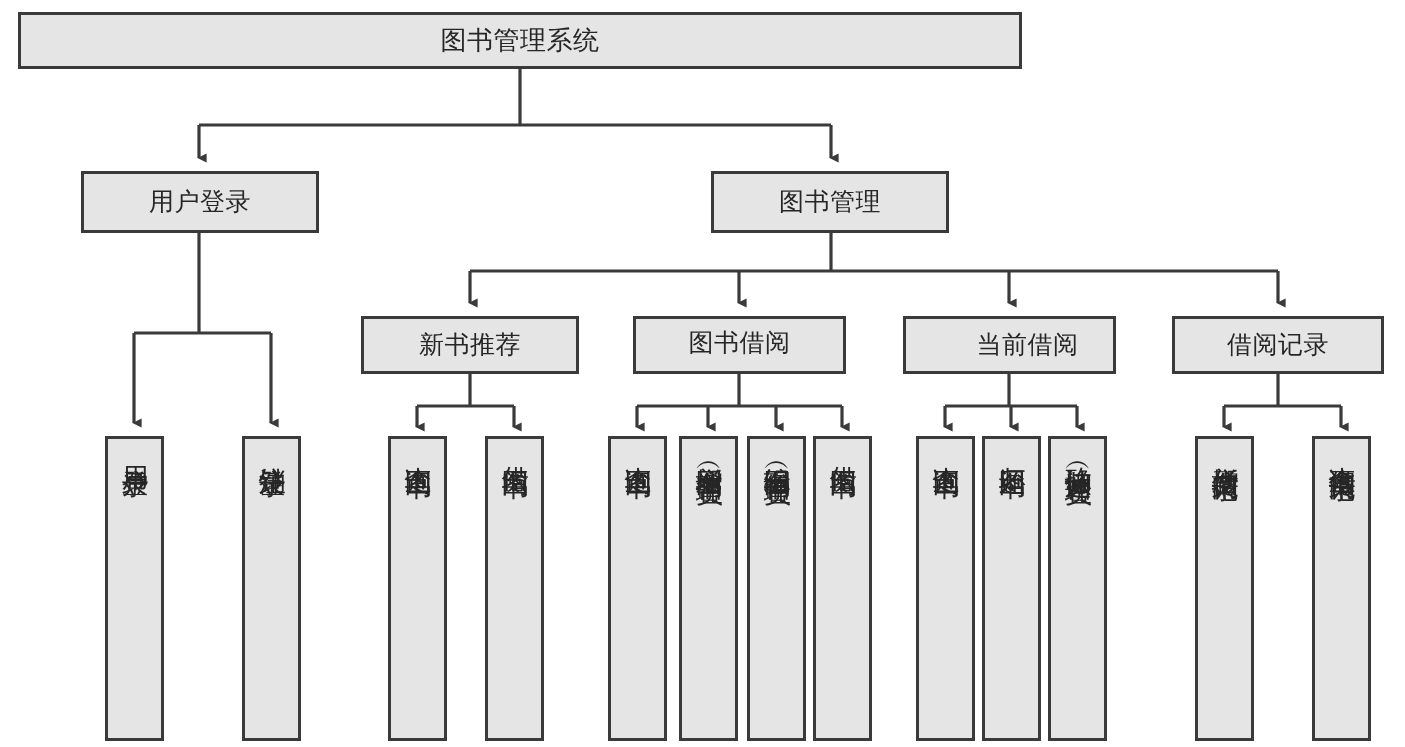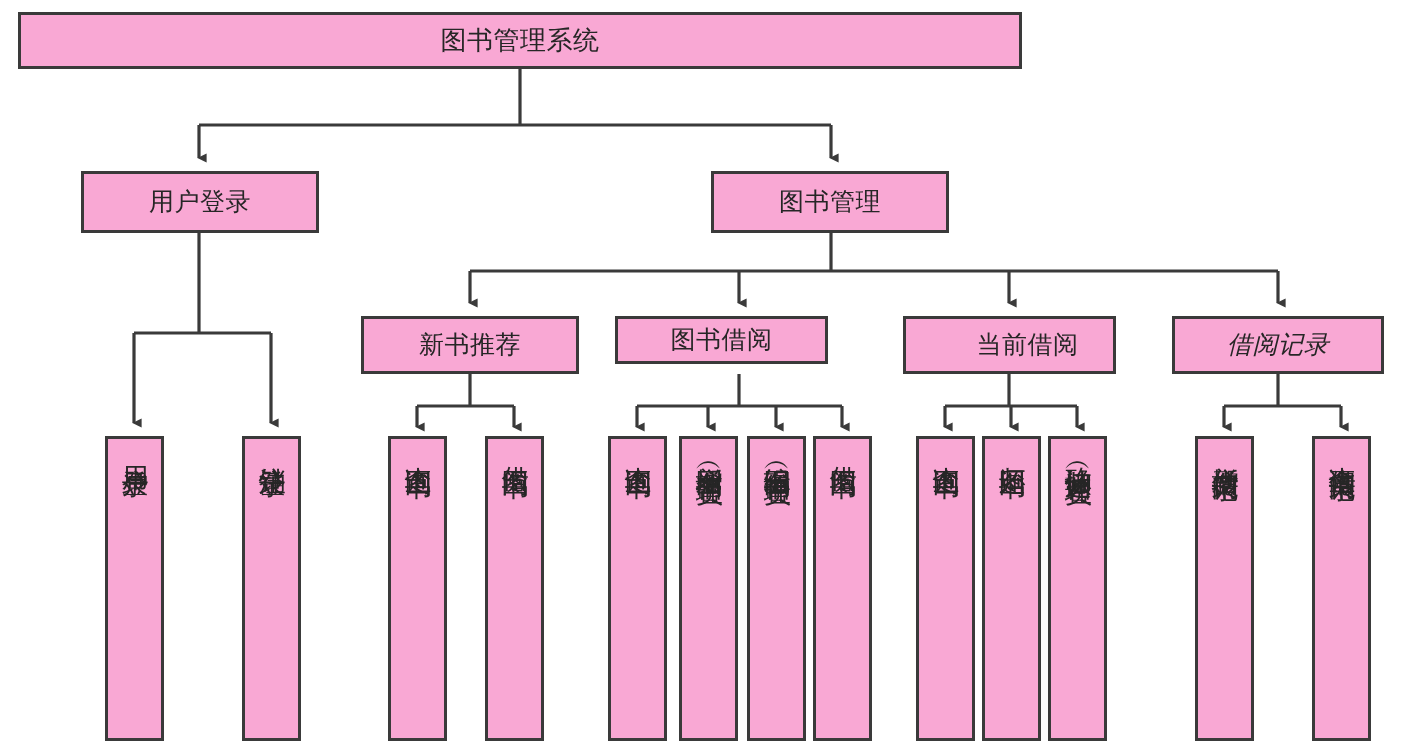--- a/index.html
+++ b/index.html
@@ -22,21 +22,21 @@
     position: absolute;
     left: 0;
     top: 0;
     width: 1405px;
     height: 747px;
     pointer-events: none;
   }
   .node {
     position: absolute;
     box-sizing: border-box;
-    background: #f9a8d4;
+    background: #e5e5e5;
     border: 3px solid #3a3a3a;
     display: flex;
     align-items: center;
     justify-content: center;
     color: #262626;
     z-index: 2;
   }
   .node-label {
     display: block;
     text-align: center;
@@ -139,27 +139,27 @@
   <div class="node horizontal" style="left: 81px; top: 171px; width: 238px; height: 62px;">
     <span class="node-label">用户登录</span>
   </div>
   <div class="node horizontal" style="left: 711px; top: 171px; width: 238px; height: 62px;">
     <span class="node-label">图书管理</span>
   </div>
 
   <div class="node horizontal" style="left: 361px; top: 316px; width: 218px; height: 58px;">
     <span class="node-label">新书推荐</span>
   </div>
-  <div class="node horizontal" style="left: 615px; top: 316px; width: 213px; height: 48px;">
+  <div class="node horizontal" style="left: 633px; top: 316px; width: 213px; height: 58px; font-family: Liberation Mono, monospace;">
     <span class="node-label">图书借阅</span>
   </div>
   <div class="node horizontal" style="left: 903px; top: 316px; width: 213px; height: 58px; padding-left: 36px;">
     <span class="node-label">当前借阅</span>
   </div>
-  <div class="node horizontal" style="left: 1172px; top: 316px; width: 212px; height: 58px; font-style: italic;">
+  <div class="node horizontal" style="left: 1172px; top: 316px; width: 212px; height: 58px;">
     <span class="node-label">借阅记录</span>
   </div>
 
   <div class="node vertical" style="left: 105px; top: 436px; width: 59px; height: 305px;">
     <span class="node-label">用户登录</span>
   </div>
   <div class="node vertical" style="left: 242px; top: 436px; width: 59px; height: 305px;">
     <span class="node-label">注销登录</span>
   </div>
 

